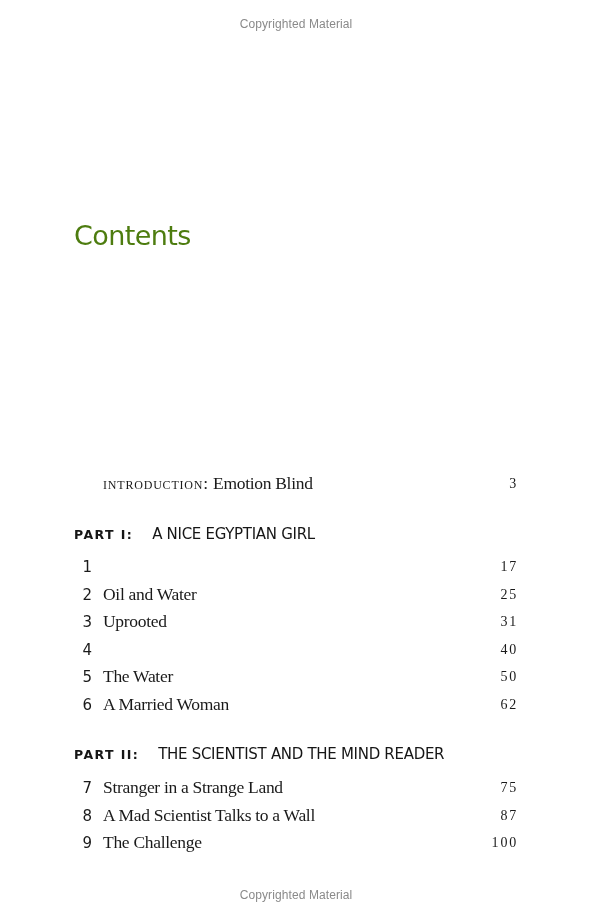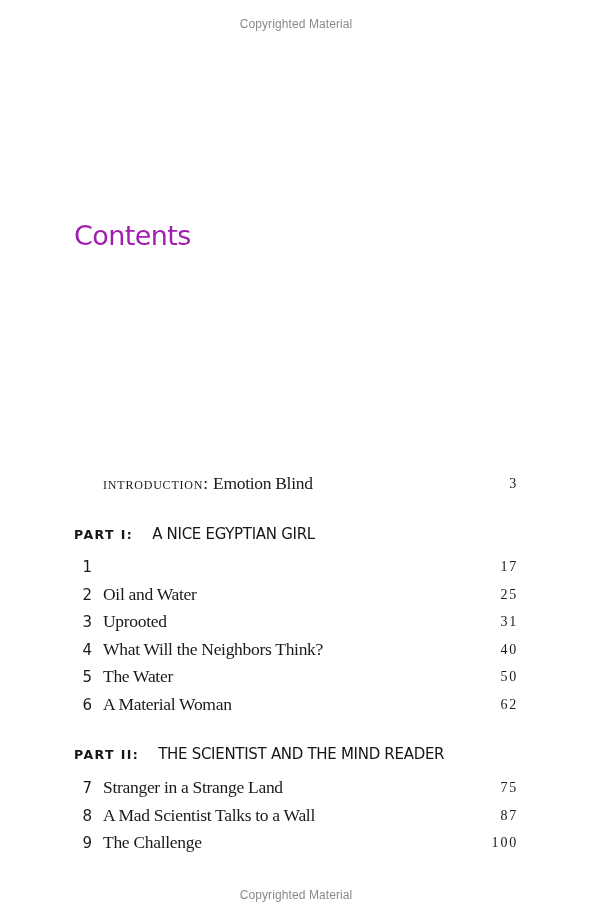--- a/index.html
+++ b/index.html
@@ -28,21 +28,21 @@
     .watermark.bottom { top: 888px; }
 
     .page-title {
       position: absolute;
       left: 74px;
       top: 220px;
       font-family: "DejaVu Sans", sans-serif;
       font-size: 27px;
       font-weight: normal;
       letter-spacing: -0.6px;
-      color: #a21caf;
+      color: #4d7c0f;
       margin: 0;
     }
 
     .toc-row {
       position: absolute;
       left: 74px;
       width: 444px;
       height: 24px;
       font-family: "Liberation Serif", serif;
       font-size: 17.5px;
@@ -125,31 +125,30 @@
   <span class="title">Oil and Water</span>
   <span class="page">25</span>
 </div>
 <div class="toc-row" style="top:611px;">
   <span class="num">3</span>
   <span class="title">Uprooted</span>
   <span class="page">31</span>
 </div>
 <div class="toc-row" style="top:638.5px;">
   <span class="num">4</span>
-  <span class="title">What Will the Neighbors Think?</span>
   <span class="page">40</span>
 </div>
 <div class="toc-row" style="top:666px;">
   <span class="num">5</span>
   <span class="title">The Water</span>
   <span class="page">50</span>
 </div>
 <div class="toc-row" style="top:693.5px;">
   <span class="num">6</span>
-  <span class="title">A Material Woman</span>
+  <span class="title">A Married Woman</span>
   <span class="page">62</span>
 </div>
 
 <div class="part-heading" style="top:744px;">
   <span class="part-label">PART II:</span>
   <span class="part-name">THE SCIENTIST AND THE MIND READER</span>
 </div>
 
 <div class="toc-row" style="top:777px;">
   <span class="num">7</span>

